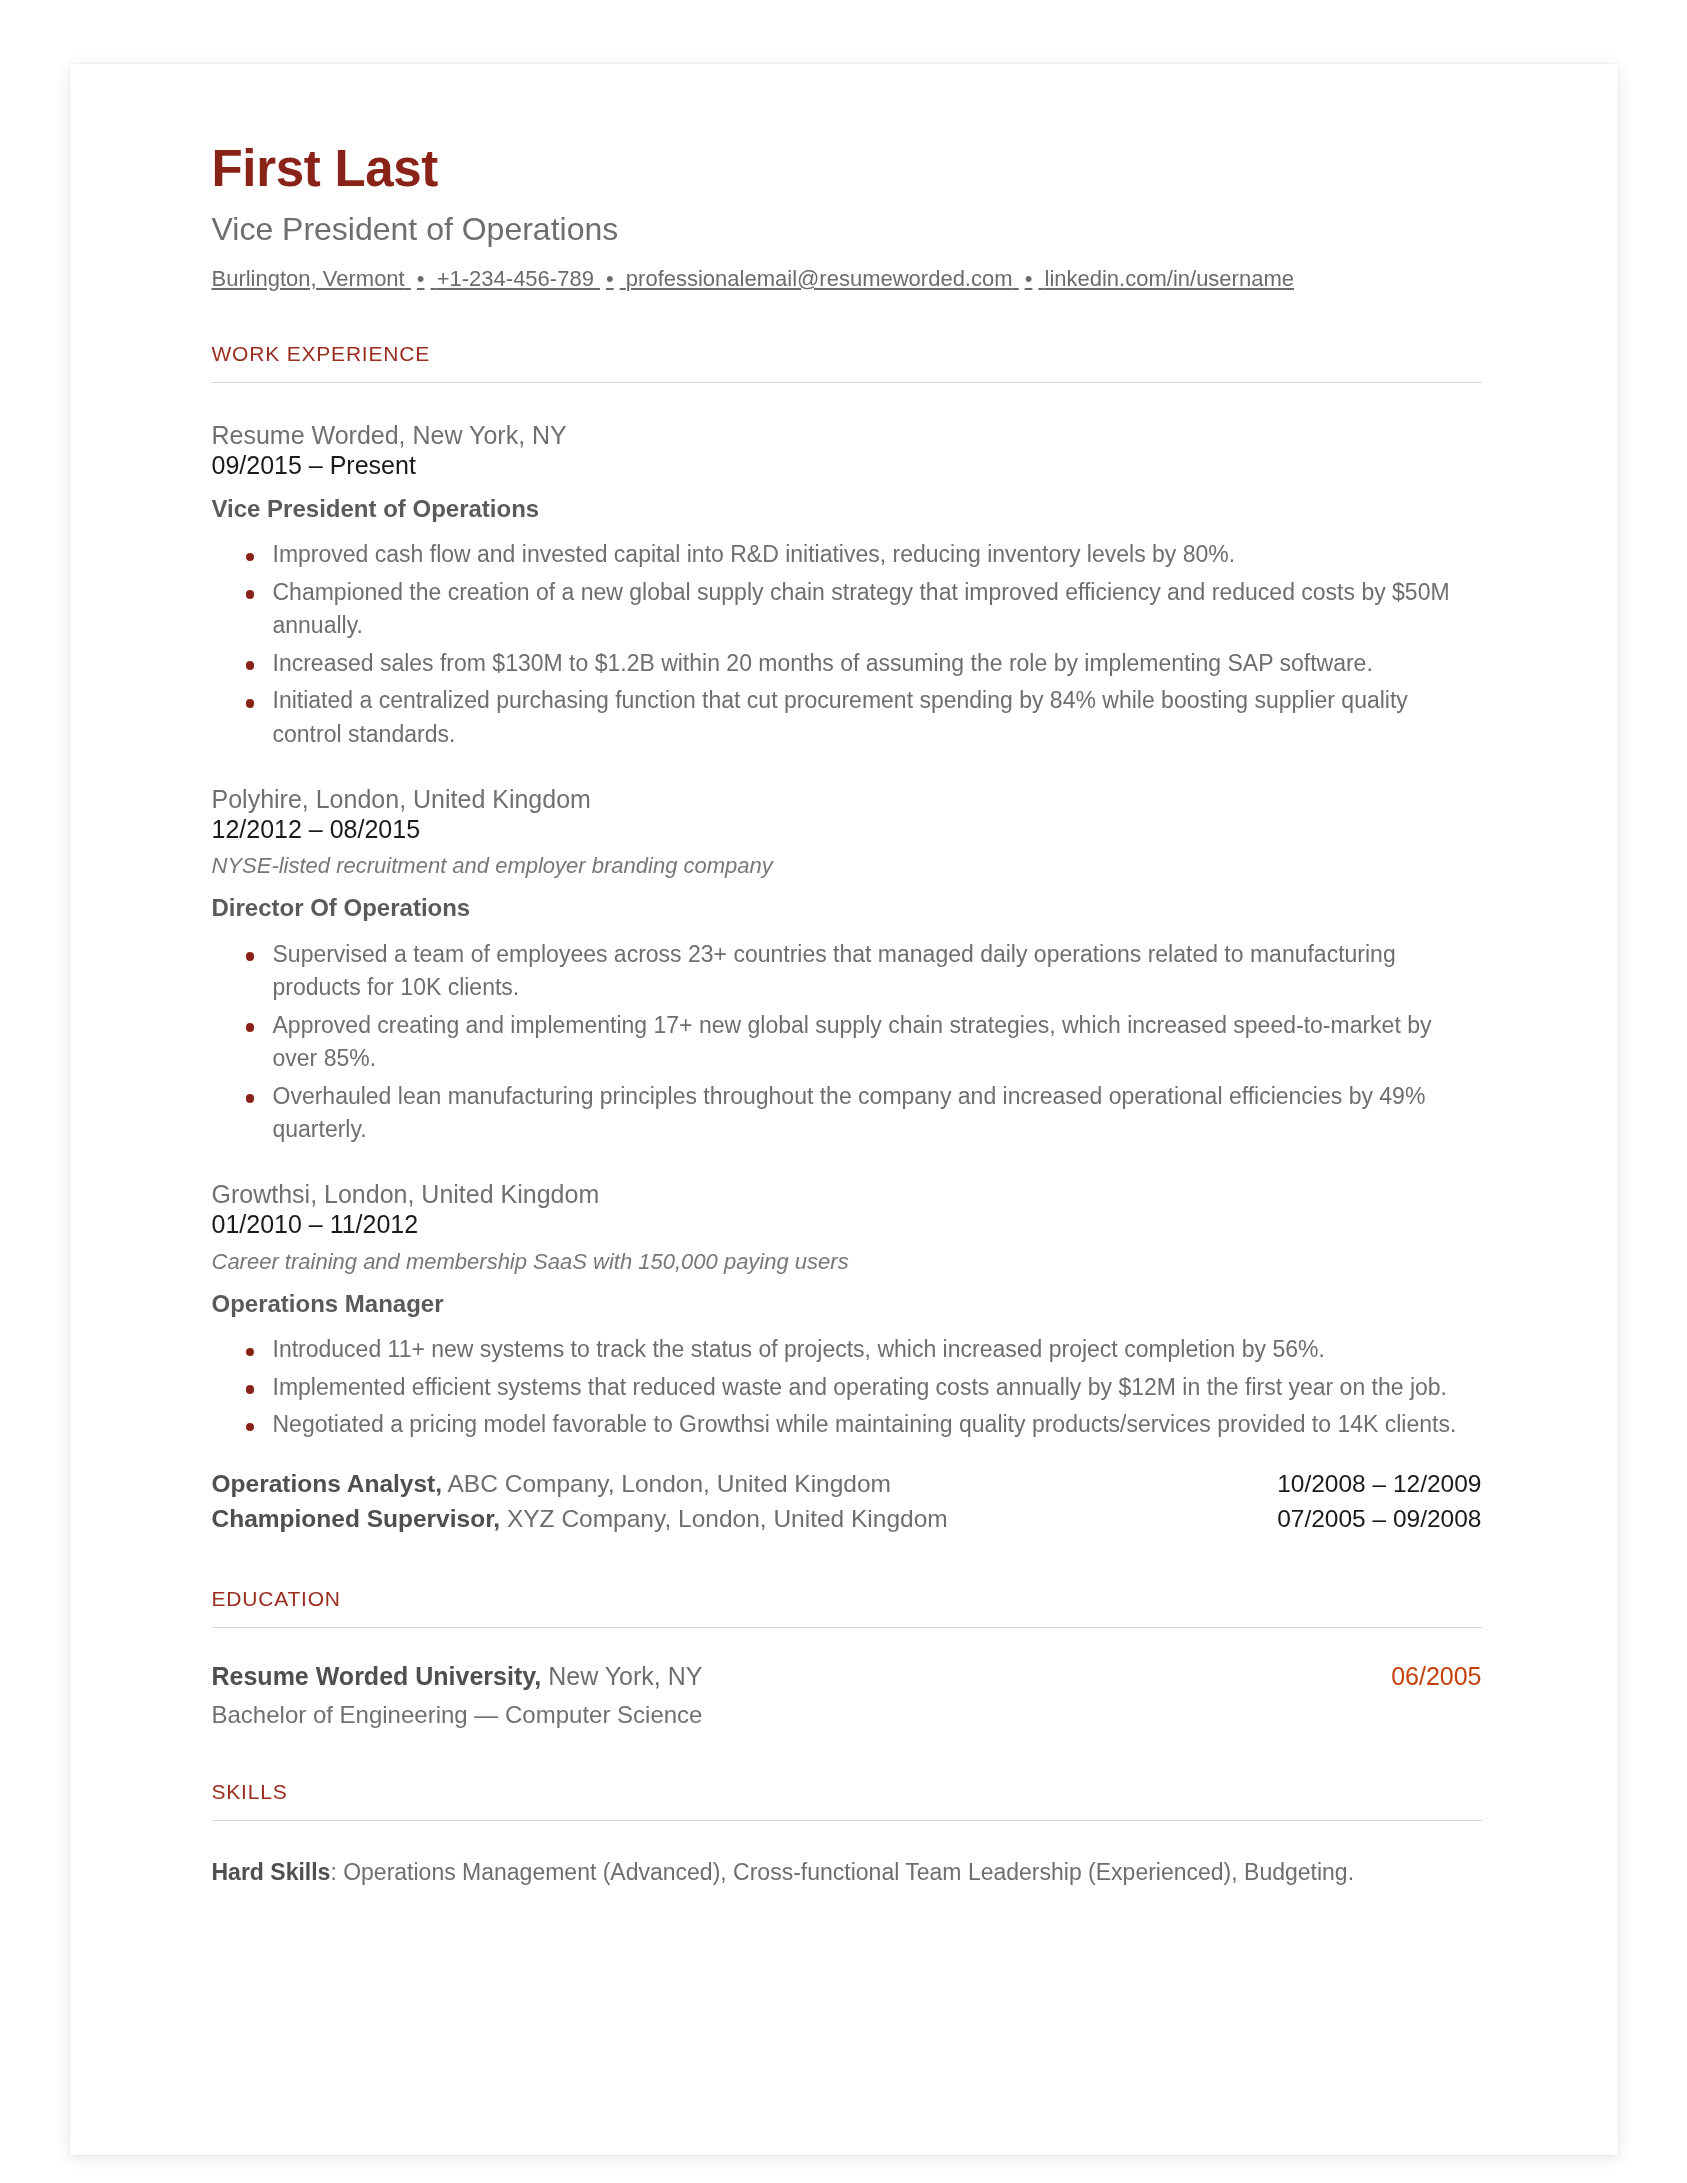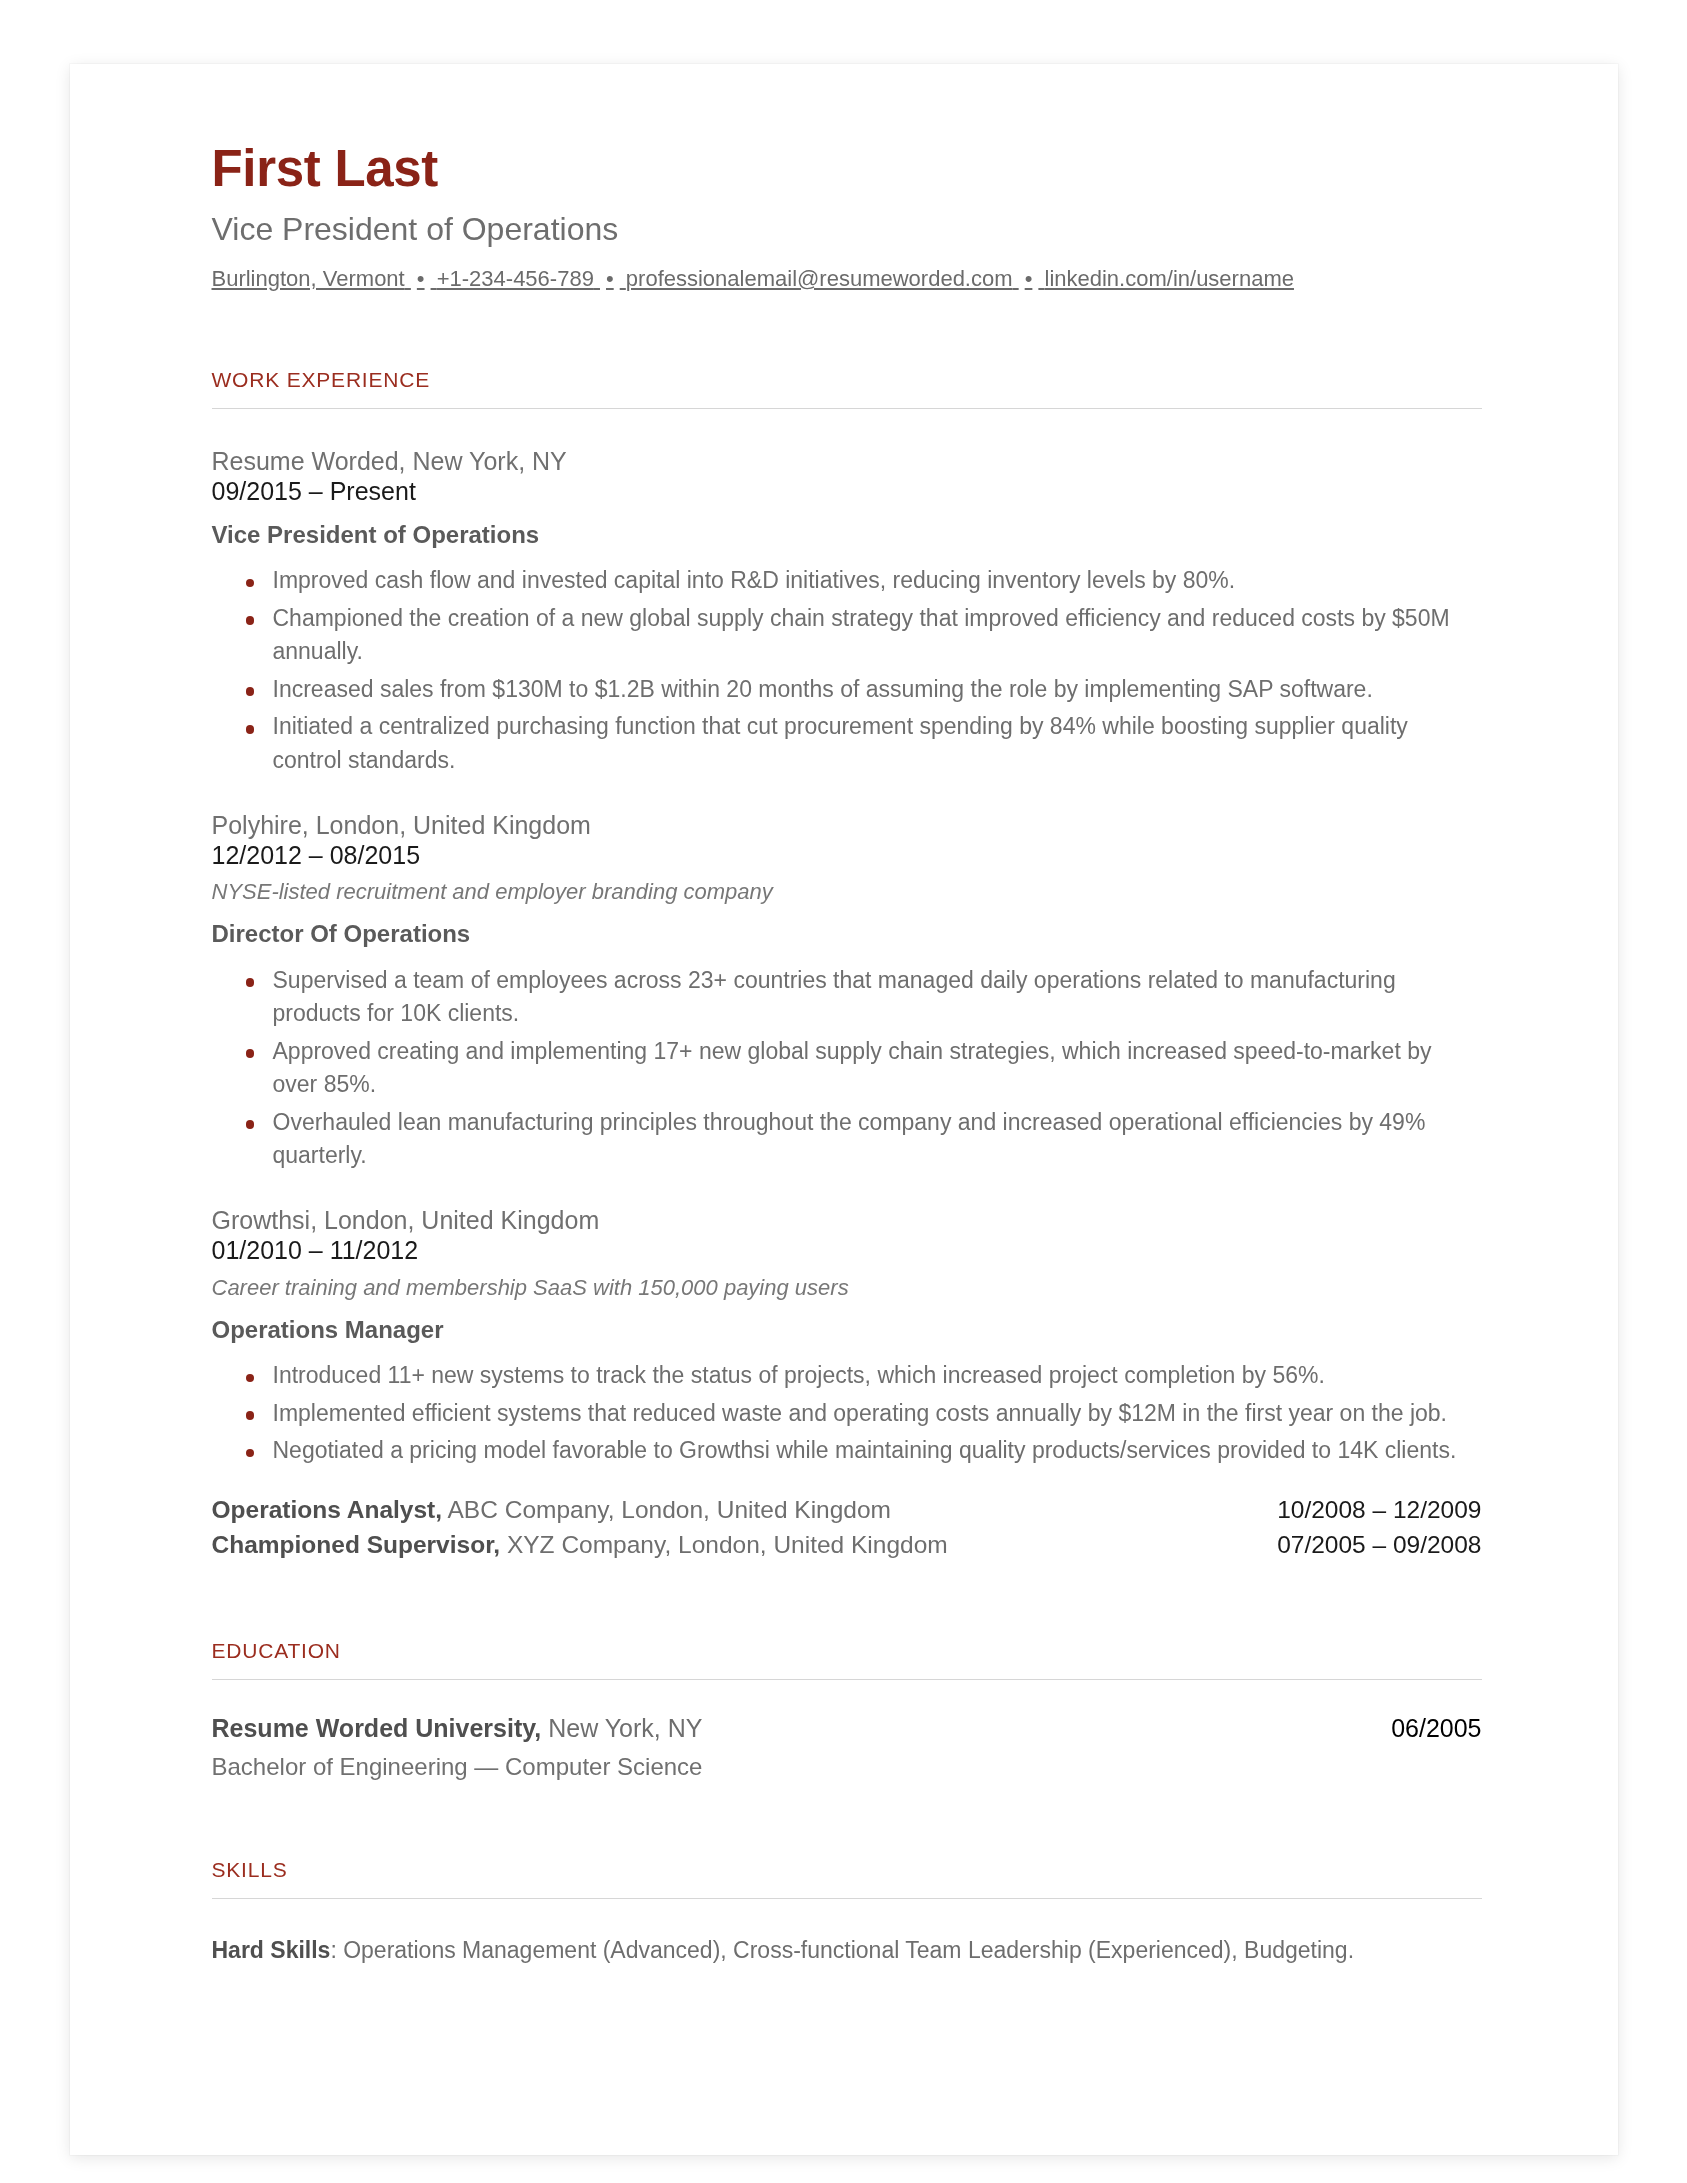--- a/index.html
+++ b/index.html
@@ -58,21 +58,21 @@
     margin: 0;
     text-decoration: underline;
   }
   .contact .sep {
     padding: 0 6px;
     color: #6b6b6b;
   }
 
   
   .section-head {
-    margin-top: 76px;
+    margin-top: 50px;
   }
   .section-title {
     font-size: 21px;
     letter-spacing: 0.8px;
     color: #9b2d1f;
     text-transform: uppercase;
     margin: 0 0 16px 0;
     font-weight: normal;
   }
   .rule {
@@ -182,21 +182,21 @@
   .edu-school {
     font-size: 25px;
     color: #6e6e6e;
   }
   .edu-school b {
     color: #4f4f4f;
     font-weight: bold;
   }
   .edu-date {
     font-size: 25px;
-    color: #000000;
+    color: #c2410c;
     white-space: nowrap;
   }
   .edu-degree {
     font-size: 24px;
     color: #707070;
     margin-top: 10.6px;
     line-height: 1.2;
   }
 
   

